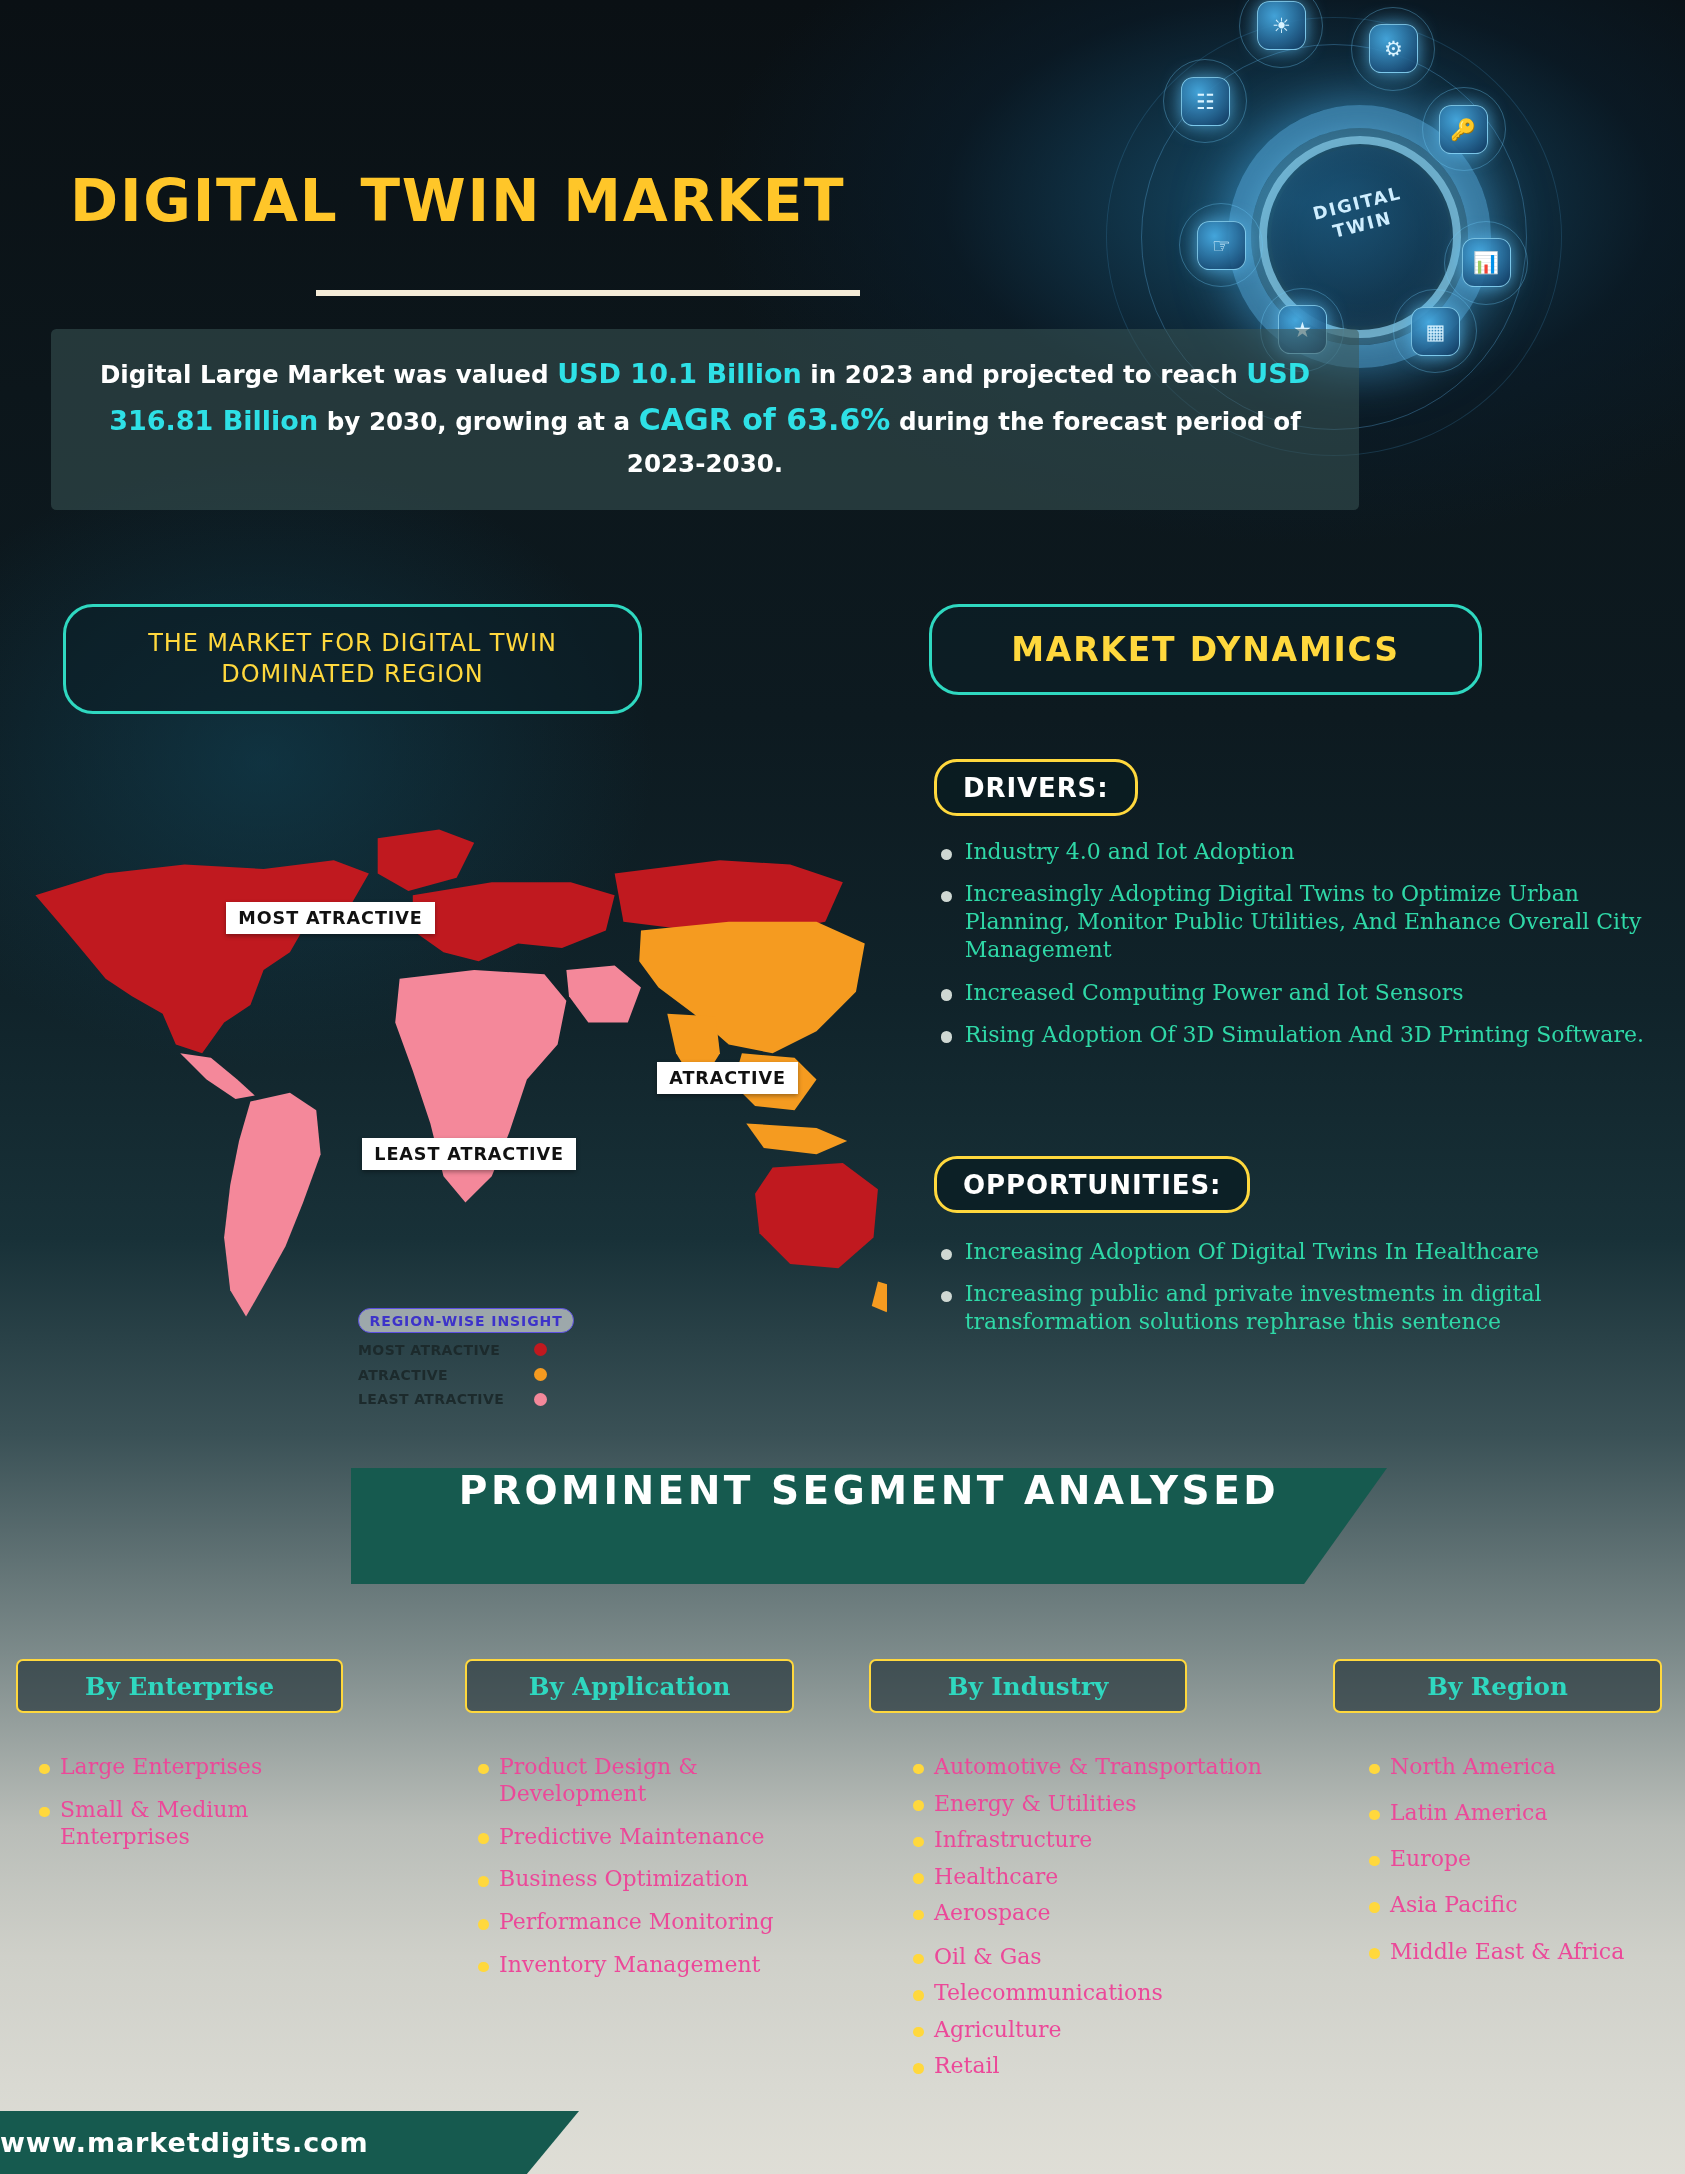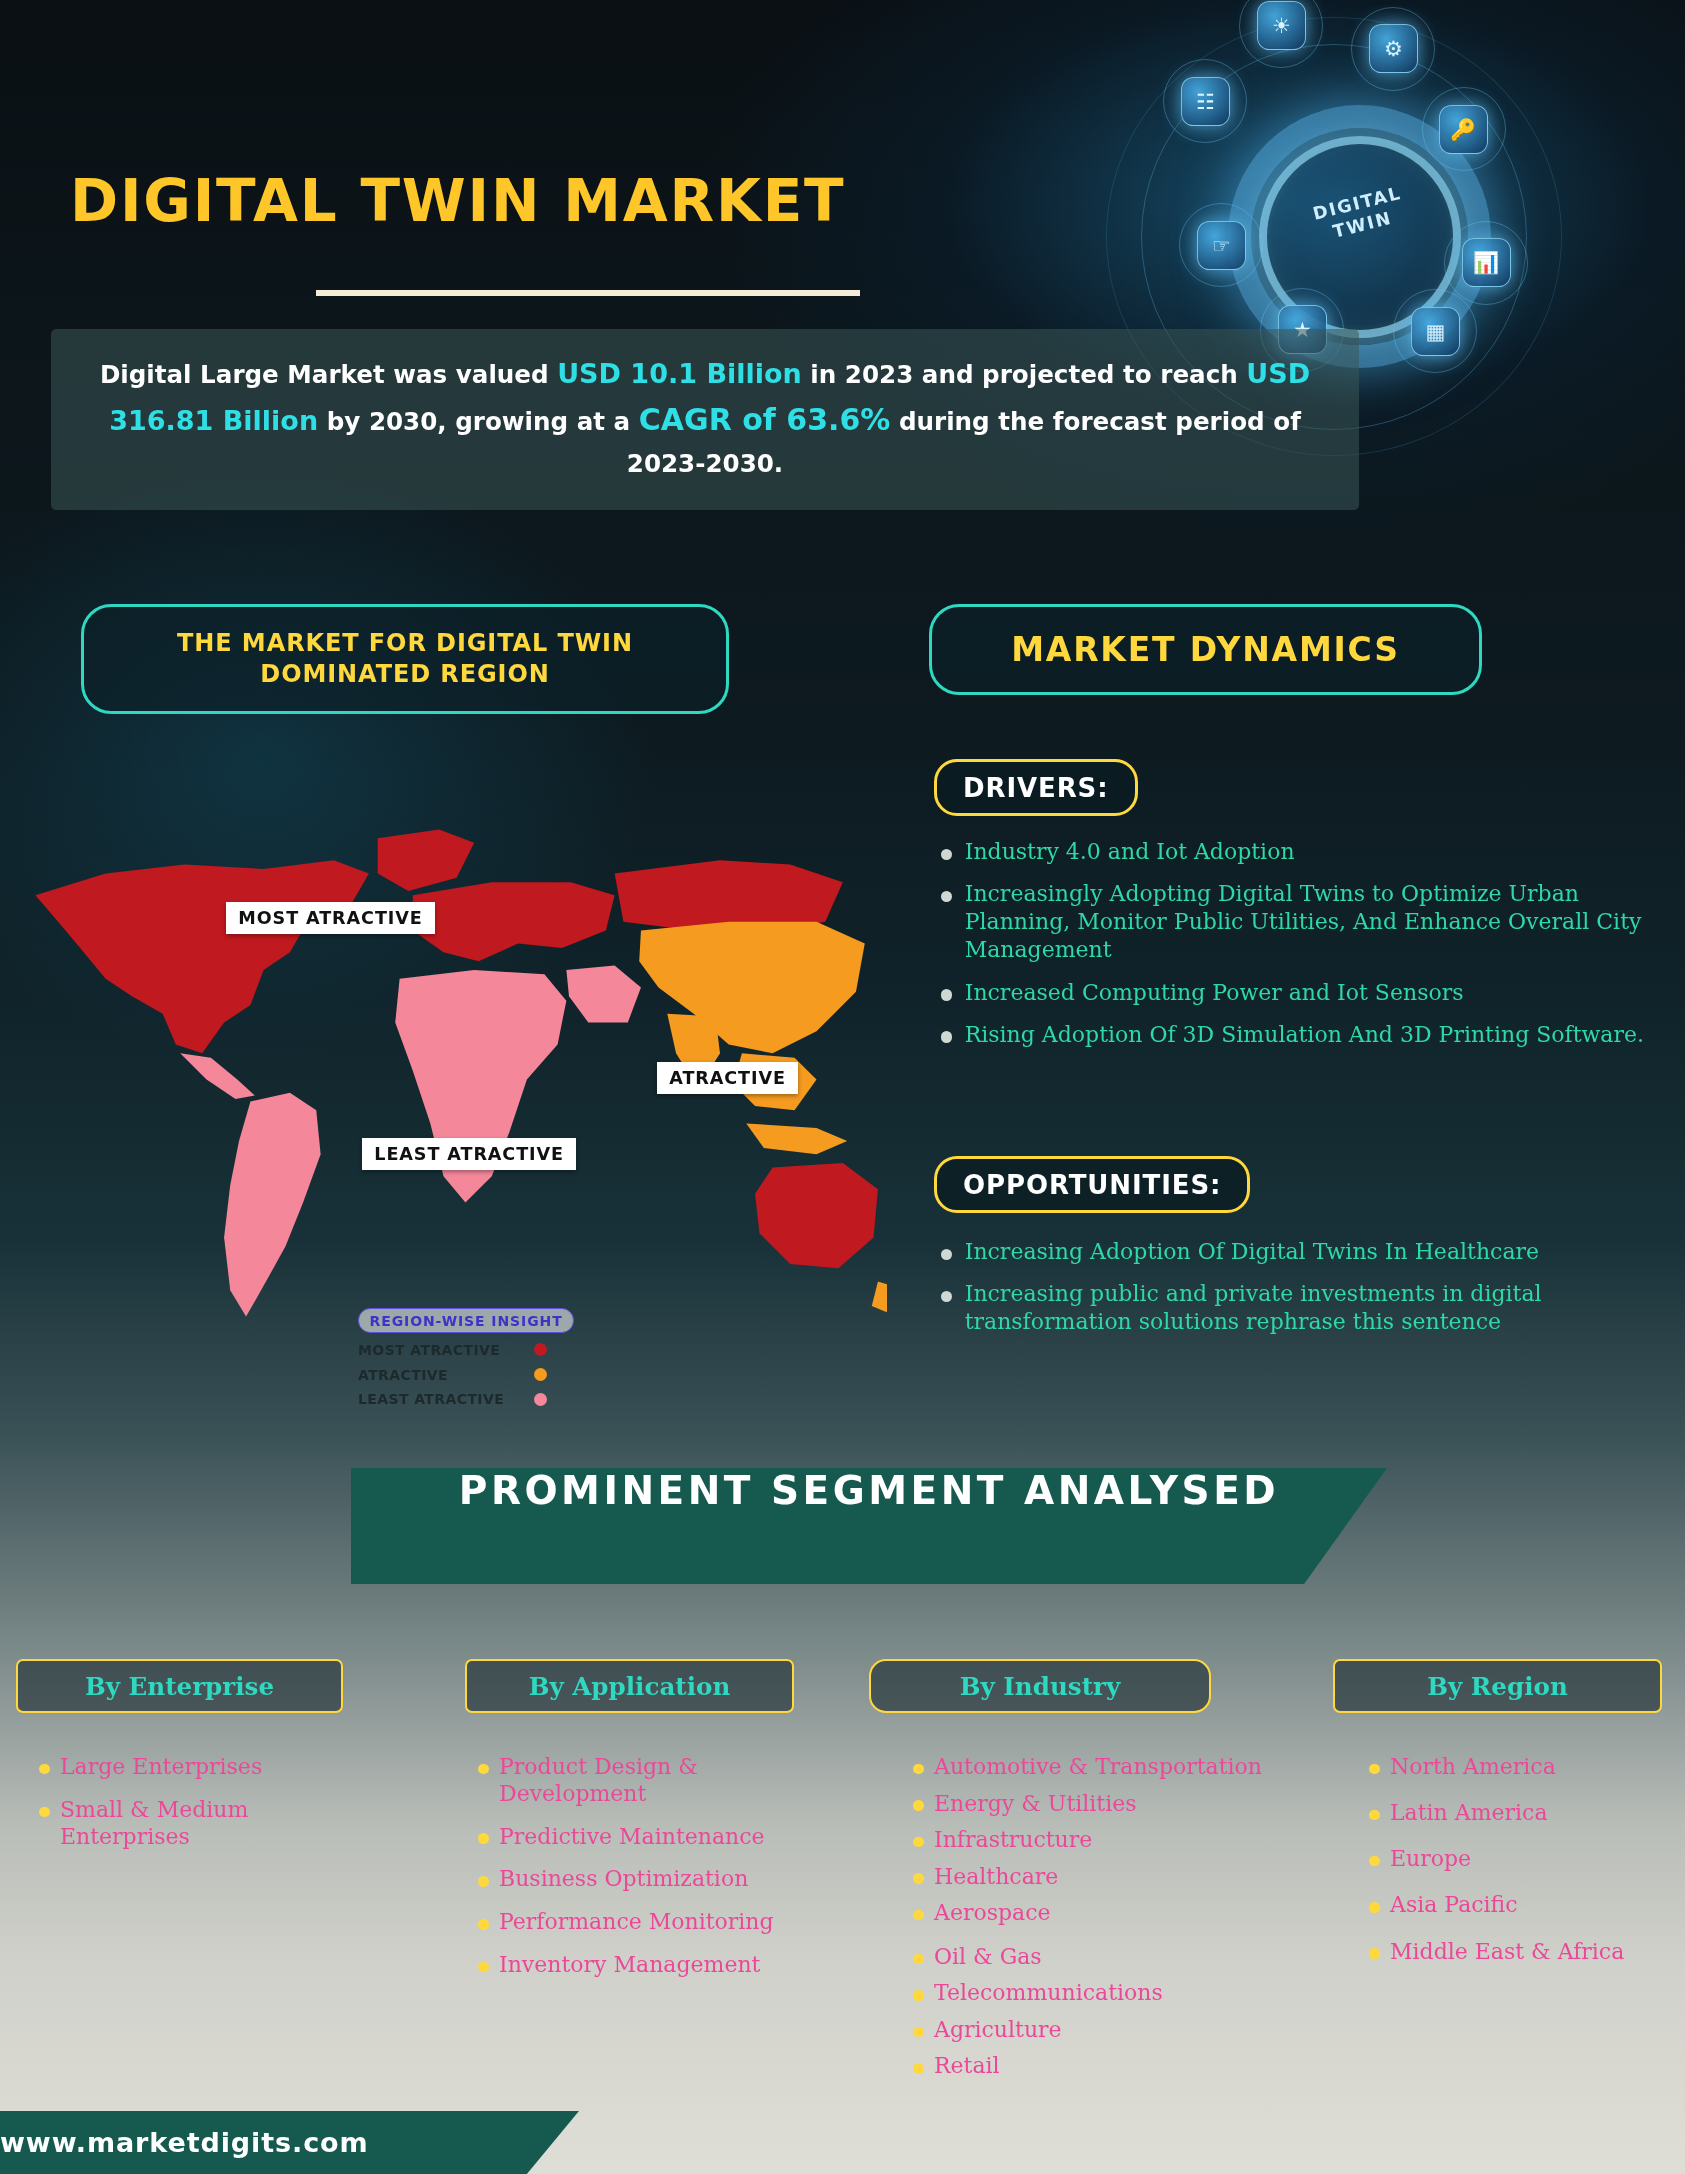--- a/index.html
+++ b/index.html
@@ -99,25 +99,25 @@
     display: flex; align-items: center; justify-content: center;
     color: #d9f3ff; font-size: 21px;
   }
   .halo {
     position: absolute; width: 84px; height: 84px; border-radius: 50%;
     border: 0.9px solid rgba(110,200,245,0.35);
   }
 
   
   .pill-region {
-    position: absolute; left: 81px; top: 604px;
-    width: 648px; padding: 21px 24.6px;
+    position: absolute; left: 63px; top: 604px;
+    width: 579px; padding: 21px 24.6px;
     border: 3.5px solid #2fd8c0; border-radius: 30px;
     background: rgba(12,32,40,0.6);
-    color: #ffd83d; font-size: 24px; font-weight: 700;
+    color: #ffd83d; font-size: 24px; font-weight: 400;
     letter-spacing: 0.9px; text-align: center; line-height: 1.3;
     font-family: "DejaVu Sans", sans-serif;
   }
   .pill-dynamics {
     position: absolute; left: 929px; top: 604px;
     width: 553px; padding: 23px 23px;
     border: 3.5px solid #2fd8c0; border-radius: 30px;
     background: rgba(12,32,40,0.6);
     color: #ffd83d; font-size: 33px; font-weight: 900;
     letter-spacing: 1.8px; text-align: center;
@@ -388,21 +388,21 @@
   <div class="seg-item">
     <div class="dot"></div>
     <div class="txt">Performance Monitoring</div>
   </div>
   <div class="seg-item">
     <div class="dot"></div>
     <div class="txt">Inventory Management</div>
   </div>
 </div>
 
-<div class="seg-head" style="left:869px; top:1659px; width:342px;border-radius:17px;">By Industry</div>
+<div class="seg-head" style="left:869px; top:1659px; width:318px;">By Industry</div>
 <div class="seg-list" style="left:913px; top:1754px; width:395px;">
   <div class="seg-item" style="margin-bottom:9.7px">
     <div class="dot"></div>
     <div class="txt">Automotive &amp; Transportation</div>
   </div>
   <div class="seg-item" style="margin-bottom:9.7px">
     <div class="dot"></div>
     <div class="txt">Energy &amp; Utilities</div>
   </div>
   <div class="seg-item" style="margin-bottom:9.7px">

